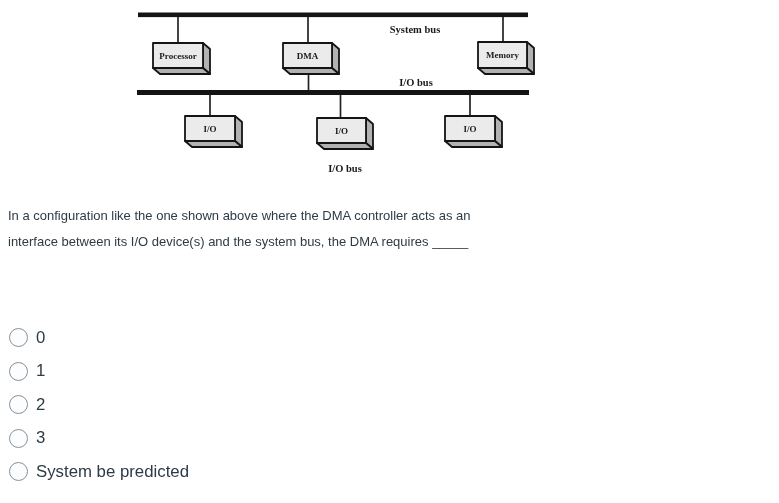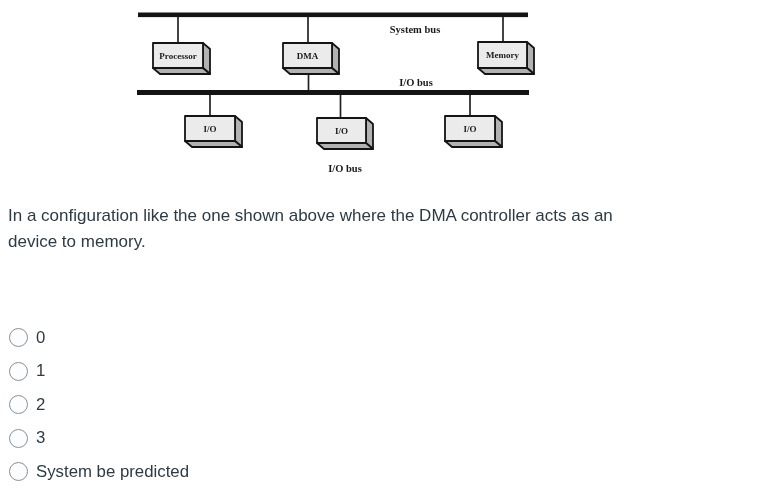--- a/index.html
+++ b/index.html
@@ -21,21 +21,21 @@
     font-weight: bold;
     fill: #1a1a1a;
   }
   .bus-label { font-size: 10.5px; }
   .box-label { font-size: 9px; }
 
   
   .question {
     position: absolute; left: 8px; top: 203px;
     width: 660px;
-    font-size: 17px;
+    font-size: 13px;
     line-height: 25.6px;
     color: #2d3b45;
   }
 
   
   .options {
     position: absolute; left: 9px; top: 327px;
   }
   .opt-row {
     display: flex; align-items: center;
@@ -119,21 +119,21 @@
   </g>
   <text x="470" y="131.5" text-anchor="middle" class="box-label">I/O</text>
 
   <text x="415" y="32.5" text-anchor="middle" class="bus-label">System bus</text>
   <text x="416" y="86" text-anchor="middle" class="bus-label">I/O bus</text>
   <text x="345" y="172" text-anchor="middle" class="bus-label">I/O bus</text>
 </svg>
 
 <div class="question">
   <div>In a configuration like the one shown above where the DMA controller acts as an</div>
-  <div>device to memory.</div>
+  <div>interface between its I/O device(s) and the system bus, the DMA requires _____</div>
 </div>
 
 <div class="options">
   <div class="opt-row">
     <span class="radio"></span>
     <span class="opt-label">0</span>
   </div>
   <div class="opt-row">
     <span class="radio"></span>
     <span class="opt-label">1</span>

